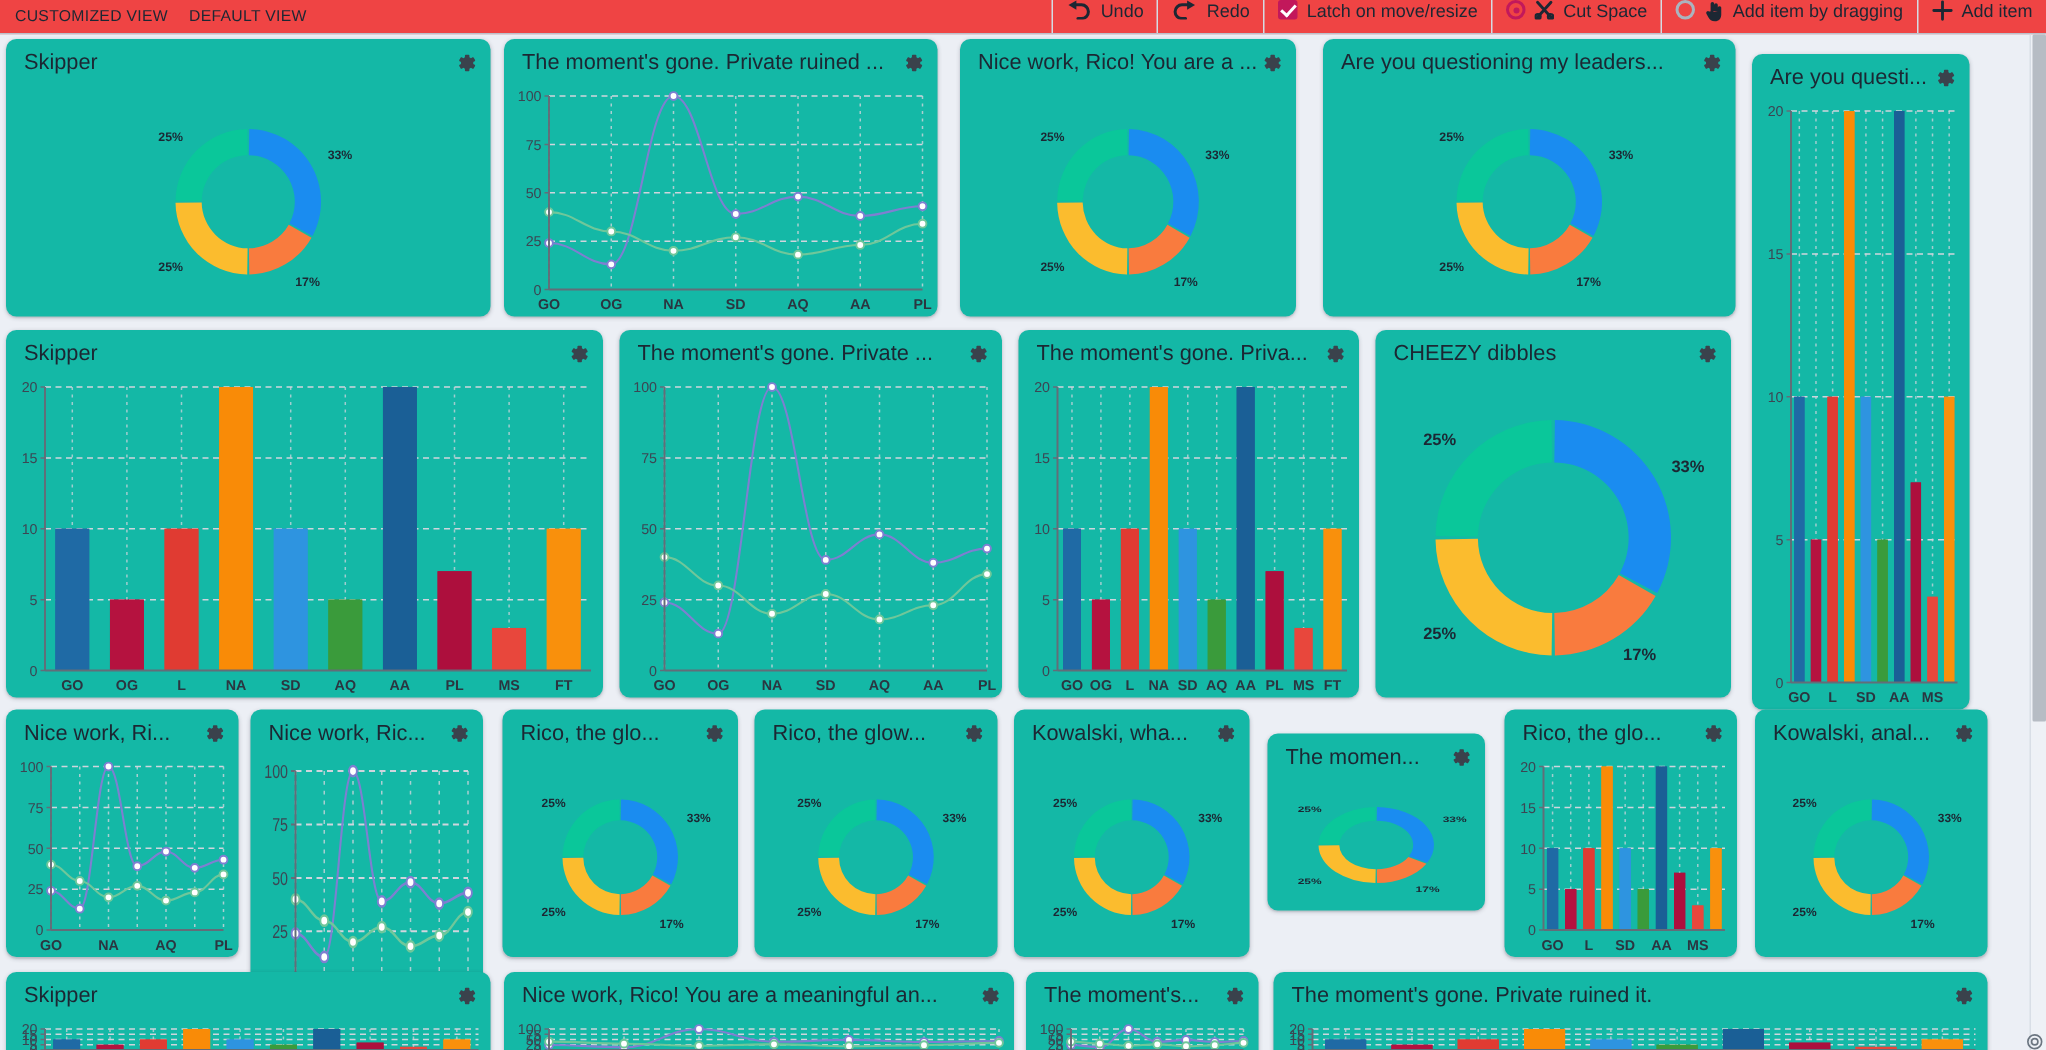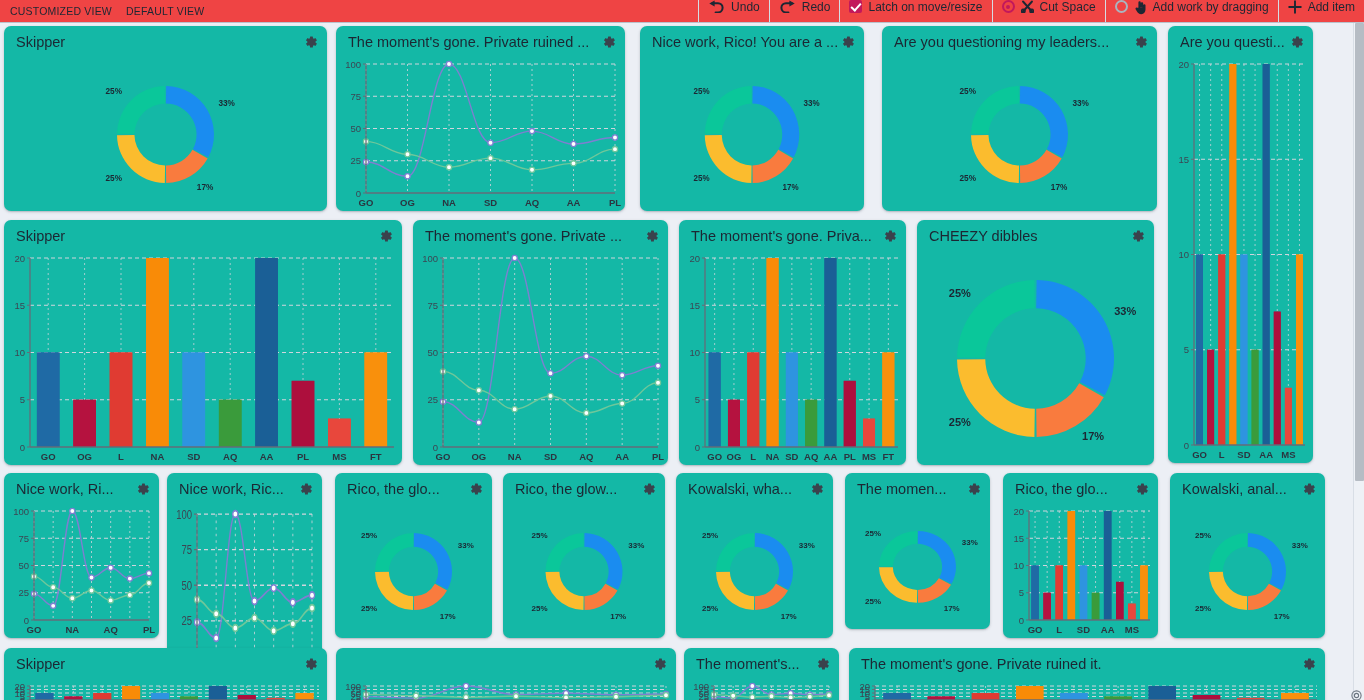--- a/index.html
+++ b/index.html
@@ -154,21 +154,21 @@
       <span class="tb-label">Cut Space</span>
     </div>
 
     <div class="tb-group">
       <span class="radio off"></span>
       <span>
         <svg class="icon-svg" width="13" height="15" viewBox="0 0 13 15">
           <path d="M4.4 8.2 V2.5 a1.2 1.2 0 0 1 2.4 0 V7.4 M6.8 7.4 V3.4 a1.2 1.2 0 0 1 2.4 0 V7.8 M9.2 7.8 V5.0 a1.2 1.2 0 0 1 2.3 0 V9.6 c0 2.6-1.6 4.6-4.2 4.6 -2.3 0-3.5-1.1-4.3-2.6 L1.6 9.2 a1.2 1.2 0 0 1 1.8-1.5 Z" fill="#1c2733"></path>
         </svg>
       </span>
-      <span class="tb-label">Add work by dragging</span>
+      <span class="tb-label">Add item by dragging</span>
     </div>
 
     <div class="tb-group">
       <span>
         <svg class="icon-svg" width="14" height="14" viewBox="0 0 14 14">
           <path d="M7 1.2 V12.8 M1.2 7 H12.8" stroke="#1c2733" stroke-width="1.9" stroke-linecap="round"></path>
         </svg>
       </span>
       <span class="tb-label">Add item</span>
     </div>
@@ -284,21 +284,21 @@
           <text class="dlabel" x="190.43563466074255" y="52.19395293135217" text-anchor="start" font-size="8.245000000000001">33%</text>
           <path d="M179.67050408100312 104.45618052933521 A48.5 48.5 0 0 1 138.17716574644854 128.99527241445125 L137.93338607772708 111.53697434524881 A31.04 31.04 0 0 0 164.489122611842 95.83195553877454 Z" fill="#f97b3e"></path>
           <text class="dlabel" x="168.80604706864784" y="136.43563466074255" text-anchor="start" font-size="8.245000000000001">17%</text>
           <path d="M136.82283425355146 128.99527241445125 A48.5 48.5 0 0 1 89.00472758554875 81.17716574644855 L106.46302565475119 80.93338607772708 A31.04 31.04 0 0 0 137.06661392227292 111.53697434524881 Z" fill="#fbbc2e"></path>
           <text class="dlabel" x="94.01293295702733" y="126.98706704297268" text-anchor="end" font-size="8.245000000000001">25%</text>
           <path d="M89.00472758554875 79.82283425355146 A48.5 48.5 0 0 1 136.82283425355143 32.00472758554874 L137.06661392227292 49.46302565475119 A31.04 31.04 0 0 0 106.46302565475119 80.06661392227294 Z" fill="#0ac79a"></path>
           <text class="dlabel" x="94.01293295702732" y="40.01293295702733" text-anchor="end" font-size="8.245000000000001">25%</text>
         </svg>
       </div>
     </div>
-    <div class="card" style="left: 1168px; top: 3px; width: 145px; height: 437px;">
+    <div class="card" style="left: 1168px; top: 13px; width: 145px; height: 437px;">
       <div class="card-title" style="max-width: 111px;">Are you questi...</div>
       <div class="gear"><svg viewBox="0 0 16 16" width="14" height="14">
           <path fill="#3a424c" d="M8 5.2a2.8 2.8 0 1 0 0 5.6 2.8 2.8 0 0 0 0-5.6zm0 4.2a1.4 1.4 0 1 1 0-2.8 1.4 1.4 0 0 1 0 2.8z"></path>
           <path fill="#3a424c" d="M14.3 9.4l-1.2-.7c.06-.23.09-.46.09-.7s-.03-.47-.09-.7l1.2-.7a.6.6 0 0 0 .22-.82l-1.1-1.9a.6.6 0 0 0-.82-.22l-1.2.7a4.9 4.9 0 0 0-1.2-.7V2.3a.6.6 0 0 0-.6-.6H7.4a.6.6 0 0 0-.6.6v1.36c-.43.16-.83.4-1.2.7l-1.2-.7a.6.6 0 0 0-.82.22l-1.1 1.9a.6.6 0 0 0 .22.82l1.2.7c-.06.23-.09.46-.09.7s.03.47.09.7l-1.2.7a.6.6 0 0 0-.22.82l1.1 1.9a.6.6 0 0 0 .82.22l1.2-.7c.37.3.77.54 1.2.7v1.36a.6.6 0 0 0 .6.6h2.2a.6.6 0 0 0 .6-.6v-1.36c.43-.16.83-.4 1.2-.7l1.2.7a.6.6 0 0 0 .82-.22l1.1-1.9a.6.6 0 0 0-.22-.82z"></path>
         </svg></div>
       <div class="plot">
         <svg viewBox="0 0 145 409" preserveAspectRatio="none">
           <text class="ax" x="21" y="394.5" text-anchor="end">0</text>
           <line x1="23" y1="391" x2="26" y2="391" stroke="#636d78" stroke-width="1"></line>
           <line x1="26" y1="295.75" x2="137" y2="295.75" stroke="#cfd5dd" stroke-width="1" stroke-dasharray="4 3"></line>
@@ -721,21 +721,21 @@
           <text class="dlabel" x="122.8282143907031" y="47.28436708885589" text-anchor="start" font-size="8">33%</text>
           <path d="M111.97555478595092 89.5167618634929 A38.5 38.5 0 0 1 79.03754394305709 108.99624717435822 L78.84402812355654 95.13759819158926 A24.64 24.64 0 0 0 99.92435506300859 82.67072759263546 Z" fill="#f97b3e"></path>
           <text class="dlabel" x="104.71563291114411" y="117.8282143907031" text-anchor="start" font-size="8">17%</text>
           <path d="M77.96245605694291 108.99624717435822 A38.5 38.5 0 0 1 40.00375282564179 71.0375439430571 L53.862401808410745 70.84402812355654 A24.64 24.64 0 0 0 78.15597187644346 95.13759819158926 Z" fill="#fbbc2e"></path>
           <text class="dlabel" x="42.08400076889281" y="109.91599923110721" text-anchor="end" font-size="8">25%</text>
           <path d="M40.00375282564179 69.96245605694291 A38.5 38.5 0 0 1 77.9624560569429 32.00375282564179 L78.15597187644346 45.862401808410745 A24.64 24.64 0 0 0 53.862401808410745 70.15597187644346 Z" fill="#0ac79a"></path>
           <text class="dlabel" x="42.08400076889279" y="37.08400076889281" text-anchor="end" font-size="8">25%</text>
         </svg>
       </div>
     </div>
-    <div class="card" style="left: 845px; top: 450px; width: 145px; height: 156px;">
+    <div class="card" style="left: 845px; top: 466px; width: 145px; height: 118px;">
       <div class="card-title" style="max-width: 111px;">The momen...</div>
       <div class="gear"><svg viewBox="0 0 16 16" width="14" height="14">
           <path fill="#3a424c" d="M8 5.2a2.8 2.8 0 1 0 0 5.6 2.8 2.8 0 0 0 0-5.6zm0 4.2a1.4 1.4 0 1 1 0-2.8 1.4 1.4 0 0 1 0 2.8z"></path>
           <path fill="#3a424c" d="M14.3 9.4l-1.2-.7c.06-.23.09-.46.09-.7s-.03-.47-.09-.7l1.2-.7a.6.6 0 0 0 .22-.82l-1.1-1.9a.6.6 0 0 0-.82-.22l-1.2.7a4.9 4.9 0 0 0-1.2-.7V2.3a.6.6 0 0 0-.6-.6H7.4a.6.6 0 0 0-.6.6v1.36c-.43.16-.83.4-1.2.7l-1.2-.7a.6.6 0 0 0-.82.22l-1.1 1.9a.6.6 0 0 0 .22.82l1.2.7c-.06.23-.09.46-.09.7s.03.47.09.7l-1.2.7a.6.6 0 0 0-.22.82l1.1 1.9a.6.6 0 0 0 .82.22l1.2-.7c.37.3.77.54 1.2.7v1.36a.6.6 0 0 0 .6.6h2.2a.6.6 0 0 0 .6-.6v-1.36c.43-.16.83-.4 1.2-.7l1.2.7a.6.6 0 0 0 .82-.22l1.1-1.9a.6.6 0 0 0-.22-.82z"></path>
         </svg></div>
       <div class="plot">
         <svg viewBox="0 0 145 137" preserveAspectRatio="none">
           <path d="M73.0375439430571 32.00375282564179 A38.5 38.5 0 0 1 106.49348232506868 88.5746551672568 L94.25582868804396 82.06777930704435 A24.64 24.64 0 0 0 72.84402812355654 45.862401808410745 Z" fill="#1a8cf0"></path>
           <text class="dlabel" x="116.8282143907031" y="47.28436708885589" text-anchor="start" font-size="8">33%</text>
           <path d="M105.97555478595092 89.5167618634929 A38.5 38.5 0 0 1 73.03754394305709 108.99624717435822 L72.84402812355654 95.13759819158926 A24.64 24.64 0 0 0 93.92435506300859 82.67072759263546 Z" fill="#f97b3e"></path>
@@ -889,20 +889,21 @@
           <text class="axb" x="156.04999999999998" y="37" text-anchor="middle">SD</text>
           <text class="axb" x="184.95" y="37" text-anchor="middle">AQ</text>
           <text class="axb" x="213.84999999999997" y="37" text-anchor="middle">AA</text>
           <text class="axb" x="242.74999999999997" y="37" text-anchor="middle">PL</text>
           <text class="axb" x="271.65" y="37" text-anchor="middle">MS</text>
           <text class="axb" x="300.54999999999995" y="37" text-anchor="middle">FT</text>
         </svg>
       </div>
     </div>
     <div class="card" style="left: 336px; top: 625px; width: 340px; height: 70px;">
+      <div class="card-title" style="max-width: 306px;">Nice work, Rico! You are a meaningful an...</div>
       <div class="gear"><svg viewBox="0 0 16 16" width="14" height="14">
           <path fill="#3a424c" d="M8 5.2a2.8 2.8 0 1 0 0 5.6 2.8 2.8 0 0 0 0-5.6zm0 4.2a1.4 1.4 0 1 1 0-2.8 1.4 1.4 0 0 1 0 2.8z"></path>
           <path fill="#3a424c" d="M14.3 9.4l-1.2-.7c.06-.23.09-.46.09-.7s-.03-.47-.09-.7l1.2-.7a.6.6 0 0 0 .22-.82l-1.1-1.9a.6.6 0 0 0-.82-.22l-1.2.7a4.9 4.9 0 0 0-1.2-.7V2.3a.6.6 0 0 0-.6-.6H7.4a.6.6 0 0 0-.6.6v1.36c-.43.16-.83.4-1.2.7l-1.2-.7a.6.6 0 0 0-.82.22l-1.1 1.9a.6.6 0 0 0 .22.82l1.2.7c-.06.23-.09.46-.09.7s.03.47.09.7l-1.2.7a.6.6 0 0 0-.22.82l1.1 1.9a.6.6 0 0 0 .82.22l1.2-.7c.37.3.77.54 1.2.7v1.36a.6.6 0 0 0 .6.6h2.2a.6.6 0 0 0 .6-.6v-1.36c.43-.16.83-.4 1.2-.7l1.2.7a.6.6 0 0 0 .82-.22l1.1-1.9a.6.6 0 0 0-.22-.82z"></path>
         </svg></div>
       <div class="plot">
         <svg viewBox="0 0 340 42" preserveAspectRatio="none">
           <text class="ax" x="25" y="27.5" text-anchor="end">0</text>
           <line x1="27" y1="24" x2="30" y2="24" stroke="#636d78" stroke-width="1"></line>
           <line x1="30" y1="20.5" x2="330" y2="20.5" stroke="#cfd5dd" stroke-width="1" stroke-dasharray="4 3"></line>
           <text class="ax" x="25" y="24" text-anchor="end">25</text>

